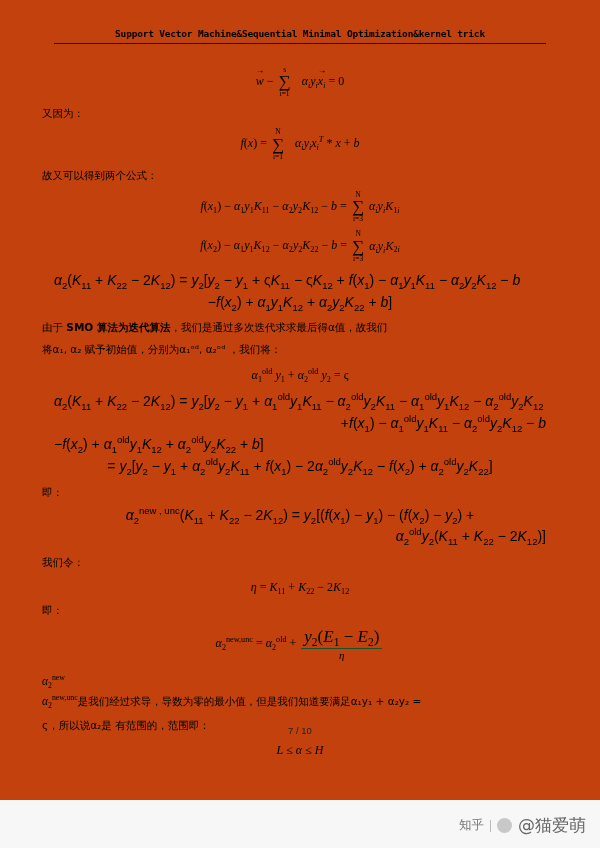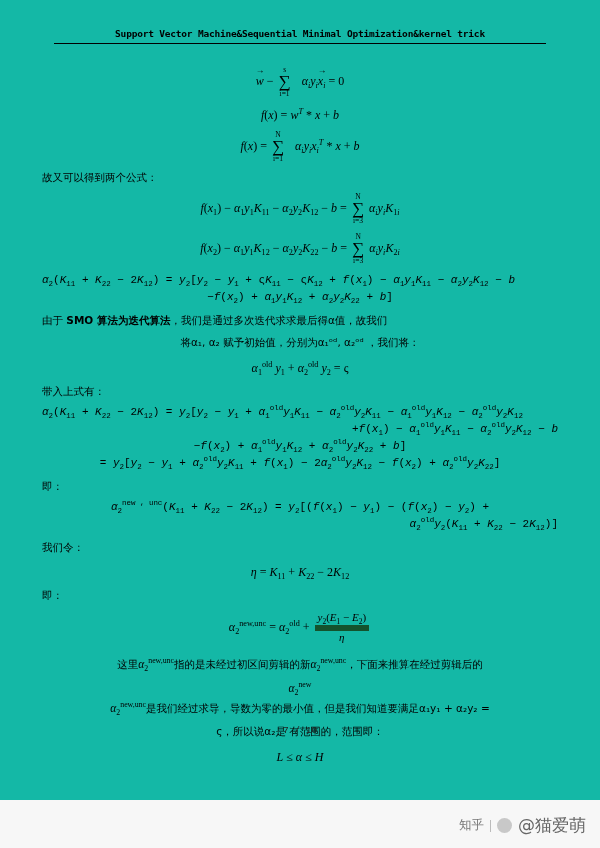--- a/index.html
+++ b/index.html
@@ -20,21 +20,21 @@
     width: 600px;
     height: 848px;
     background: #ffffff;
   }
   .paper {
     position: absolute;
     left: 0;
     top: 0;
     width: 600px;
     height: 800px;
-    background: #14b8a6;
+    background: #c2410c;
     box-sizing: border-box;
     padding: 28px 42px 0 42px;
   }
   .header {
     text-align: center;
     font-family: "DejaVu Sans Mono", monospace;
     font-size: 9.5px;
     font-weight: bold;
     letter-spacing: -0.2px;
     color: #000;
@@ -56,35 +56,34 @@
     font-size: 10.5px;
   }
   .eq {
     text-align: center;
     margin: 7px 0;
     font-family: "Liberation Serif", serif;
     font-size: 12px;
     white-space: nowrap;
   }
   .eq-block {
-    margin: 4px 0;
-    font-family: Liberation Mono, monospace;
-    font-size: 11px;
+    margin: 4px 12px;
+    font-family: Liberation Sans, sans-serif;
+    font-size: 14px;
     text-align: center;
   }
   .eq-line {
     white-space: nowrap;
     line-height: 1.55;
   }
   .mixed {
     font-family: "DejaVu Sans", sans-serif;
     font-size: 10.5px;
     line-height: 1.7;
     margin: 5px 0;
-    text-align: center;
   }
   .mixed .m { font-family: "Liberation Serif", serif; font-size: 11.5px; }
   .bold-cn { font-weight: bold; margin-top: 44px; }
   sub, sup {
     font-size: 0.68em;
     line-height: 0;
   }
   .it { font-style: italic; }
   .sum {
     display: inline-block;
@@ -104,23 +103,23 @@
     line-height: 1.1;
   }
   .frac {
     display: inline-block;
     vertical-align: middle;
     text-align: center;
     margin: 0 2px;
   }
   .frac .num {
     display: block;
-    border-bottom: 6px solid #14532d;
+    border-bottom: 1px solid #14532d;
     padding: 0 3px;
-    font-size: 11px;
+    font-size: 17px;
     line-height: 1.25;
   }
   .frac .den {
     display: block;
     padding: 0 3px;
     font-size: 11px;
     line-height: 1.25;
   }
   .vec {
     position: relative;
@@ -134,21 +133,21 @@
     font-size: 0.72em;
     text-align: center;
     line-height: 1;
   }
   .pagenum {
     position: absolute;
     left: 0;
     right: 0;
     top: 725px;
     text-align: center;
-    font-family: Liberation Mono, monospace;
+    font-family: Liberation Sans, sans-serif;
     font-size: 9.5px;
     color: #222;
   }
   .footer {
     position: absolute;
     left: 0;
     top: 800px;
     width: 600px;
     height: 48px;
     background: #f7f7f7;
@@ -197,25 +196,22 @@
 
     <div class="body-area">
 
       <div class="eq">
         <span class="vec it">w</span> −
         <span class="sum"><span class="lim">s</span><span class="sig">∑</span><span class="lim">i=1</span></span>
         &nbsp;&nbsp;<span class="it">α<sub>i</sub>y<sub>i</sub></span><span class="vec it">x</span><sub class="it">i</sub> = 0
         
       </div>
 
-
-      <div class="eq">
-        <span class="it">f</span>(<span class="it">x</span>) = <span class="it">w</span><sup class="it">T</sup> * <span class="it">x</span> + <span class="it">b</span>
-        
-      </div>
+      <div class="para">又因为：</div>
+
 
       <div class="eq">
         <span class="it">f</span>(<span class="it">x</span>) =
         <span class="sum"><span class="lim">N</span><span class="sig">∑</span><span class="lim">i=1</span></span>
         &nbsp;&nbsp;<span class="it">α<sub>i</sub>y<sub>i</sub>x<sub>i</sub><sup>T</sup></span> * <span class="it">x</span> + <span class="it">b</span>
         
       </div>
 
       <div class="para">故又可以得到两个公式：</div>
 
@@ -251,32 +247,31 @@
 
       <div class="mixed">
         <span>将α₁, α₂ 赋予初始值，分别为α₁ᵒᵈ, α₂ᵒᵈ ，我们将：</span>
       </div>
 
       <div class="eq">
         <span class="it">α</span><sub>1</sub><sup>old</sup> <span class="it">y</span><sub>1</sub> + <span class="it">α</span><sub>2</sub><sup>old</sup> <span class="it">y</span><sub>2</sub> = ς
         
       </div>
 
-      <div class="para">带入上式有：</div>
 
       <div class="eq-block">
         <div class="eq-line" style="text-align:left;">
           <span class="it">α</span><sub>2</sub>(<span class="it">K</span><sub>11</sub> + <span class="it">K</span><sub>22</sub> − 2<span class="it">K</span><sub>12</sub>) = <span class="it">y</span><sub>2</sub>[<span class="it">y</span><sub>2</sub> − <span class="it">y</span><sub>1</sub> + <span class="it">α</span><sub>1</sub><sup>old</sup><span class="it">y</span><sub>1</sub><span class="it">K</span><sub>11</sub> − <span class="it">α</span><sub>2</sub><sup>old</sup><span class="it">y</span><sub>2</sub><span class="it">K</span><sub>11</sub> − <span class="it">α</span><sub>1</sub><sup>old</sup><span class="it">y</span><sub>1</sub><span class="it">K</span><sub>12</sub> − <span class="it">α</span><sub>2</sub><sup>old</sup><span class="it">y</span><sub>2</sub><span class="it">K</span><sub>12</sub>
           
         </div>
         <div class="eq-line" style="text-align:right;">
           +<span class="it">f</span>(<span class="it">x</span><sub>1</sub>) − <span class="it">α</span><sub>1</sub><sup>old</sup><span class="it">y</span><sub>1</sub><span class="it">K</span><sub>11</sub> − <span class="it">α</span><sub>2</sub><sup>old</sup><span class="it">y</span><sub>2</sub><span class="it">K</span><sub>12</sub> − <span class="it">b</span>
           
         </div>
-        <div class="eq-line" style="text-align:center;">
+        <div class="eq-line" style="text-align:left;">
           −<span class="it">f</span>(<span class="it">x</span><sub>2</sub>) + <span class="it">α</span><sub>1</sub><sup>old</sup><span class="it">y</span><sub>1</sub><span class="it">K</span><sub>12</sub> + <span class="it">α</span><sub>2</sub><sup>old</sup><span class="it">y</span><sub>2</sub><span class="it">K</span><sub>22</sub> + <span class="it">b</span>]
           
         </div>
         <div class="eq-line" style="text-align:center;">
           = <span class="it">y</span><sub>2</sub>[<span class="it">y</span><sub>2</sub> − <span class="it">y</span><sub>1</sub> + <span class="it">α</span><sub>2</sub><sup>old</sup><span class="it">y</span><sub>2</sub><span class="it">K</span><sub>11</sub> + <span class="it">f</span>(<span class="it">x</span><sub>1</sub>) − 2<span class="it">α</span><sub>2</sub><sup>old</sup><span class="it">y</span><sub>2</sub><span class="it">K</span><sub>12</sub> − <span class="it">f</span>(<span class="it">x</span><sub>2</sub>) + <span class="it">α</span><sub>2</sub><sup>old</sup><span class="it">y</span><sub>2</sub><span class="it">K</span><sub>22</sub>]
           
         </div>
       </div>
 
       <div class="para">即：</div>
@@ -303,23 +298,20 @@
 
       <div class="eq" style="margin:8px 0 10px 0;">
         <span class="it">α</span><sub>2</sub><sup>new,unc</sup> = <span class="it">α</span><sub>2</sub><sup>old</sup> +
         <span class="frac">
           <span class="num"><span class="it">y</span><sub>2</sub>(<span class="it">E</span><sub>1</sub> − <span class="it">E</span><sub>2</sub>)</span>
           <span class="den"><span class="it">η</span></span>
         </span>
         
       </div>
 
-      <div class="mixed">
-        <span>这里</span><span class="m"><span class="it">α</span><sub>2</sub><sup>new,unc</sup></span><span>指的是未经过初区间剪辑的新</span><span class="m"><span class="it">α</span><sub>2</sub><sup>new,unc</sup></span><span>，下面来推算在经过剪辑后的</span>
-      </div>
 
       <div class="mixed" style="margin-top:2px;">
         <span class="m"><span class="it">α</span><sub>2</sub><sup>new</sup></span><br>
         <span class="m"><span class="it">α</span><sub>2</sub><sup>new,unc</sup></span><span>是我们经过求导，导数为零的最小值，但是我们知道要满足α₁y₁ + α₂y₂ =</span>
       </div>
 
       <div class="mixed" style="margin:0;">
         <span>ς，所以说α₂是 有范围的，范围即：</span>
       </div>
 

